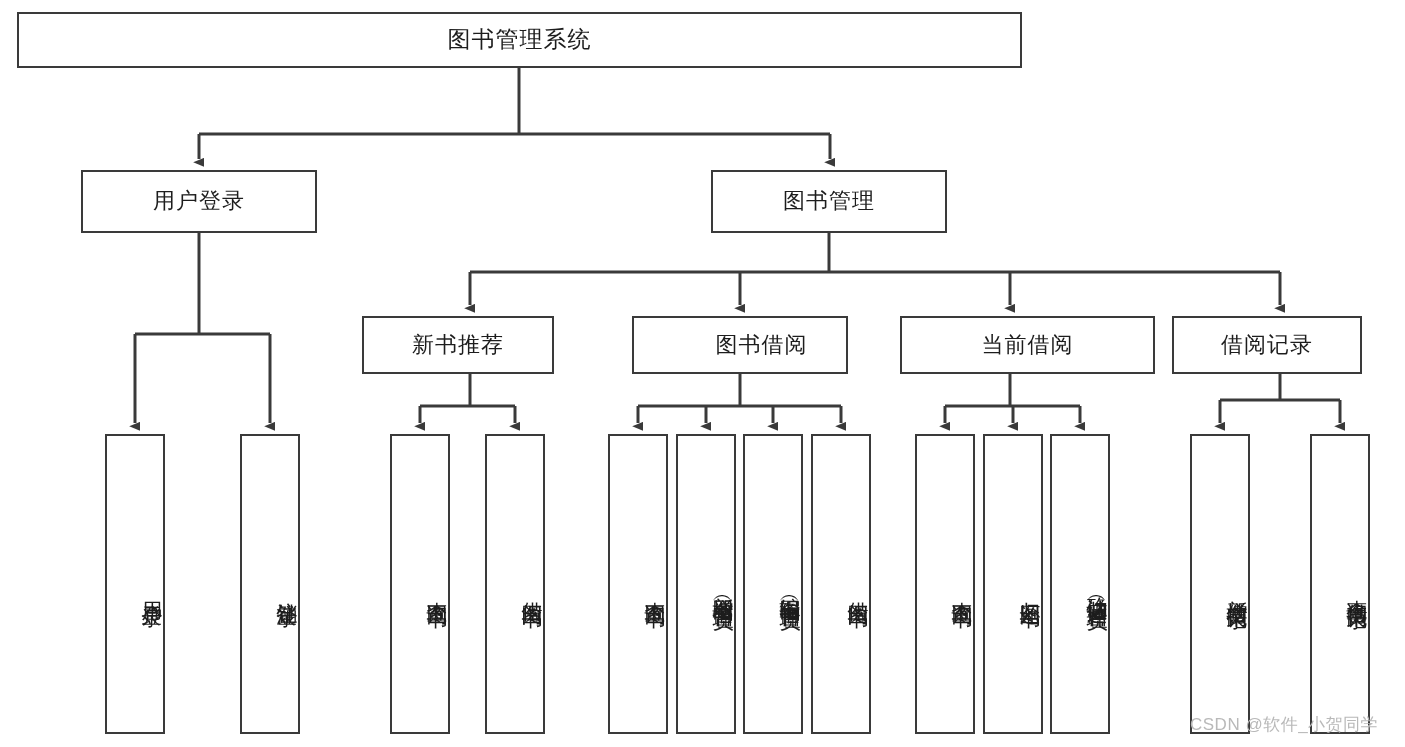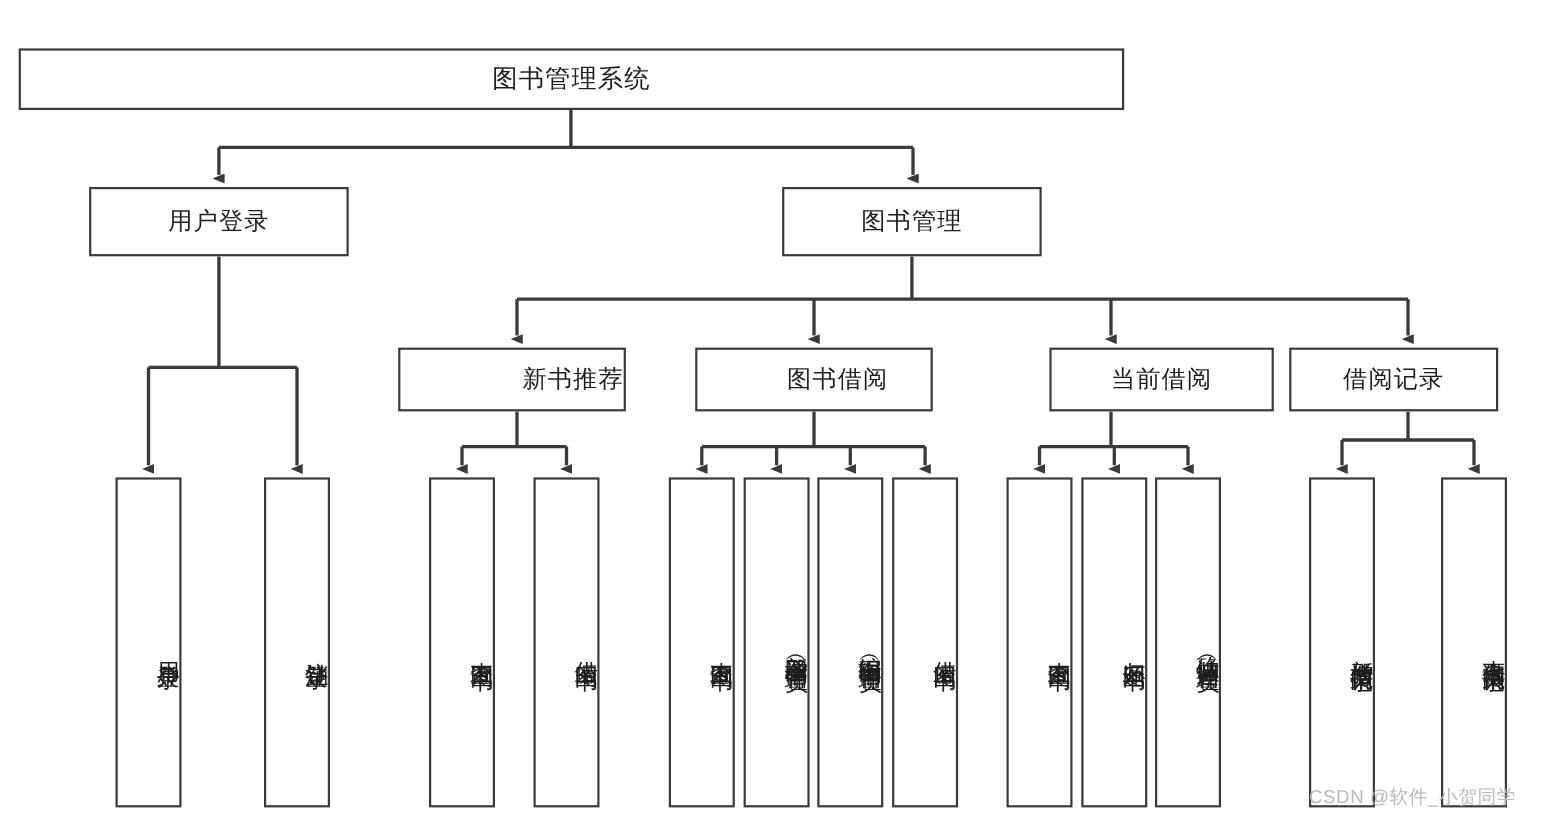--- a/index.html
+++ b/index.html
@@ -36,21 +36,20 @@
     justify-content: center;
     text-align: center;
   }
   .node.h {
     font-size: 22px;
     line-height: 1.1;
     letter-spacing: 1px;
   }
   .node.root {
     font-size: 23px;
-    margin-top: 32px;
   }
   .node.v {
     writing-mode: vertical-rl;
     text-orientation: upright;
     align-items: flex-start;
     justify-content: center;
     padding-top: 10px;
     font-size: 21px;
     line-height: 1.0;
     letter-spacing: 2px;
@@ -128,27 +127,27 @@
     <span>图书管理系统</span>
   </div>
 
   <div class="node h" style="left:81px; top:170px; width:236px; height:63px;">
     <span>用户登录</span>
   </div>
   <div class="node h" style="left:711px; top:170px; width:236px; height:63px;">
     <span>图书管理</span>
   </div>
 
-  <div class="node h" style="left:362px; top:316px; width:207px; height:58px;justify-content:flex-end;">
+  <div class="node h" style="left:362px; top:316px; width:192px; height:58px;">
     <span>新书推荐</span>
   </div>
   <div class="node h" style="left:632px; top:316px; width:216px; height:58px;padding-left:43px;">
     <span>图书借阅</span>
   </div>
-  <div class="node h" style="left:954px; top:316px; width:204px; height:58px;">
+  <div class="node h" style="left:900px; top:316px; width:255px; height:58px;">
     <span>当前借阅</span>
   </div>
   <div class="node h" style="left:1172px; top:316px; width:190px; height:58px;">
     <span>借阅记录</span>
   </div>
 
   <div class="node v" style="left:105px; top:434px; width:60px; height:300px;">
     <span class="vtext">用户登录</span>
   </div>
   <div class="node v" style="left:240px; top:434px; width:60px; height:300px;">

